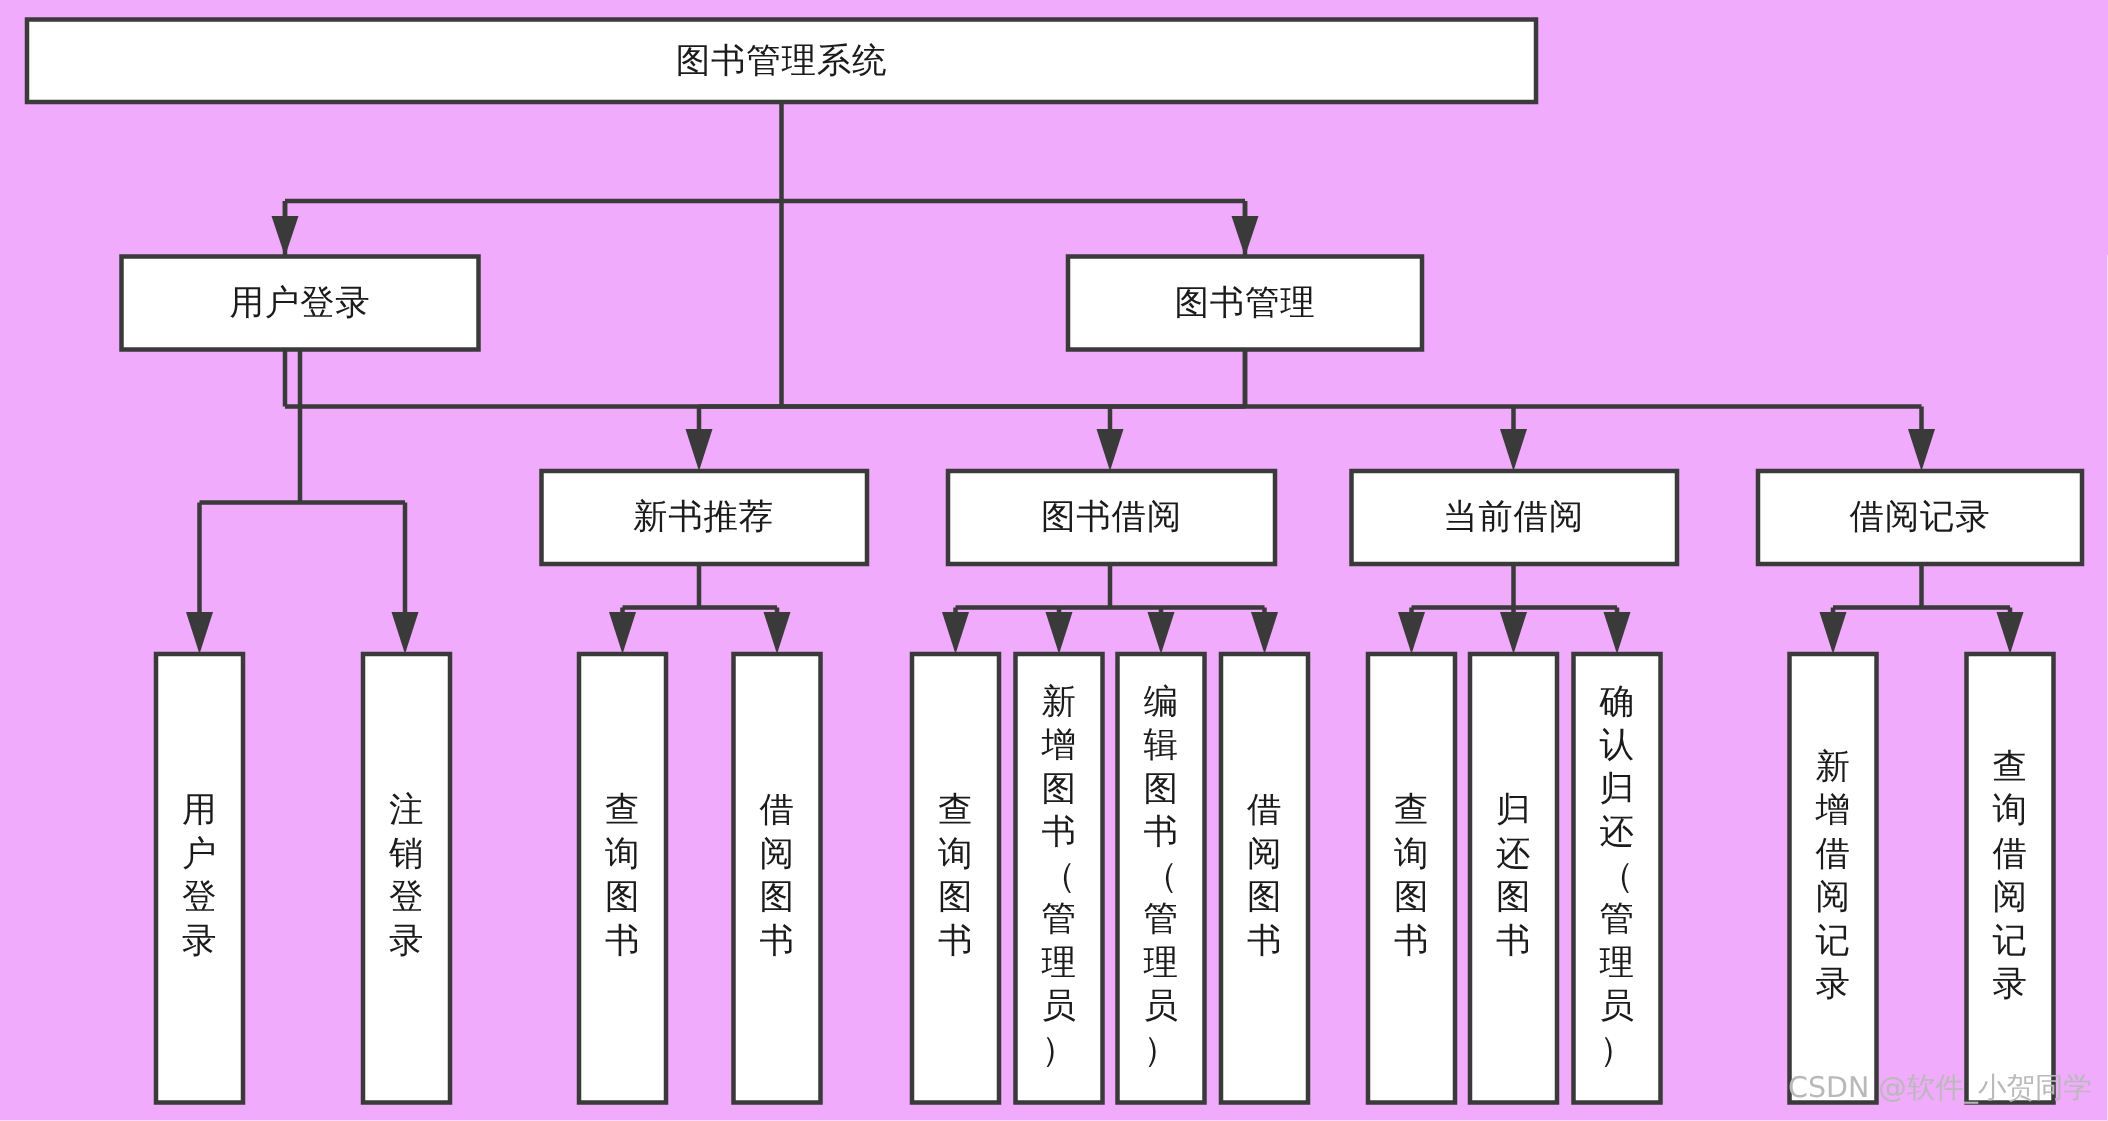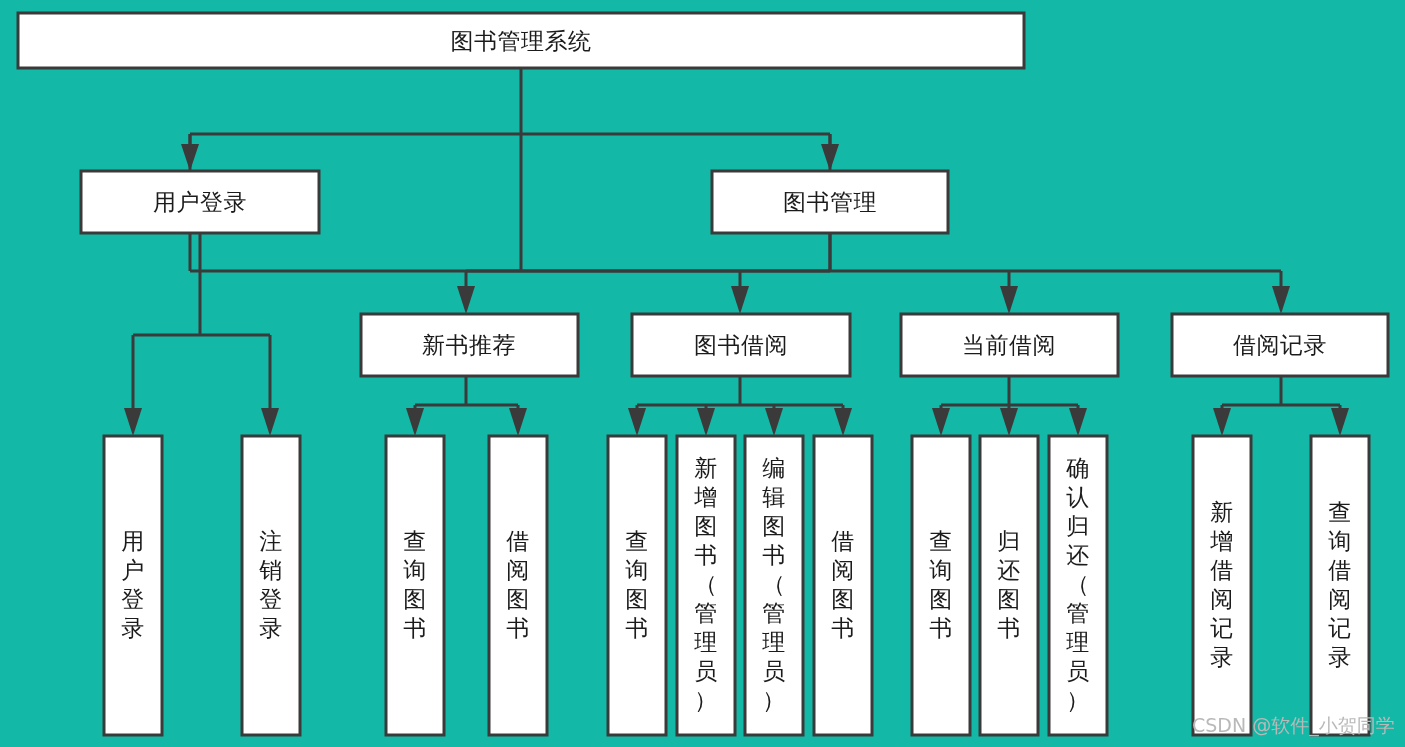--- a/index.html
+++ b/index.html
@@ -8,21 +8,21 @@
     padding: 0;
     background: #ffffff;
   }
   body {
     font-family: "DejaVu Sans", "Liberation Sans", sans-serif;
   }
   #diagram-root {
     position: relative;
     width: 1405px;
     height: 747px;
-    background: #14b8a6;
+    background: #f0abfc;
     overflow: hidden;
   }
   svg.diagram-canvas {
     position: absolute;
     left: 0;
     top: 0;
     width: 1405px;
     height: 747px;
   }
   .node-box {

